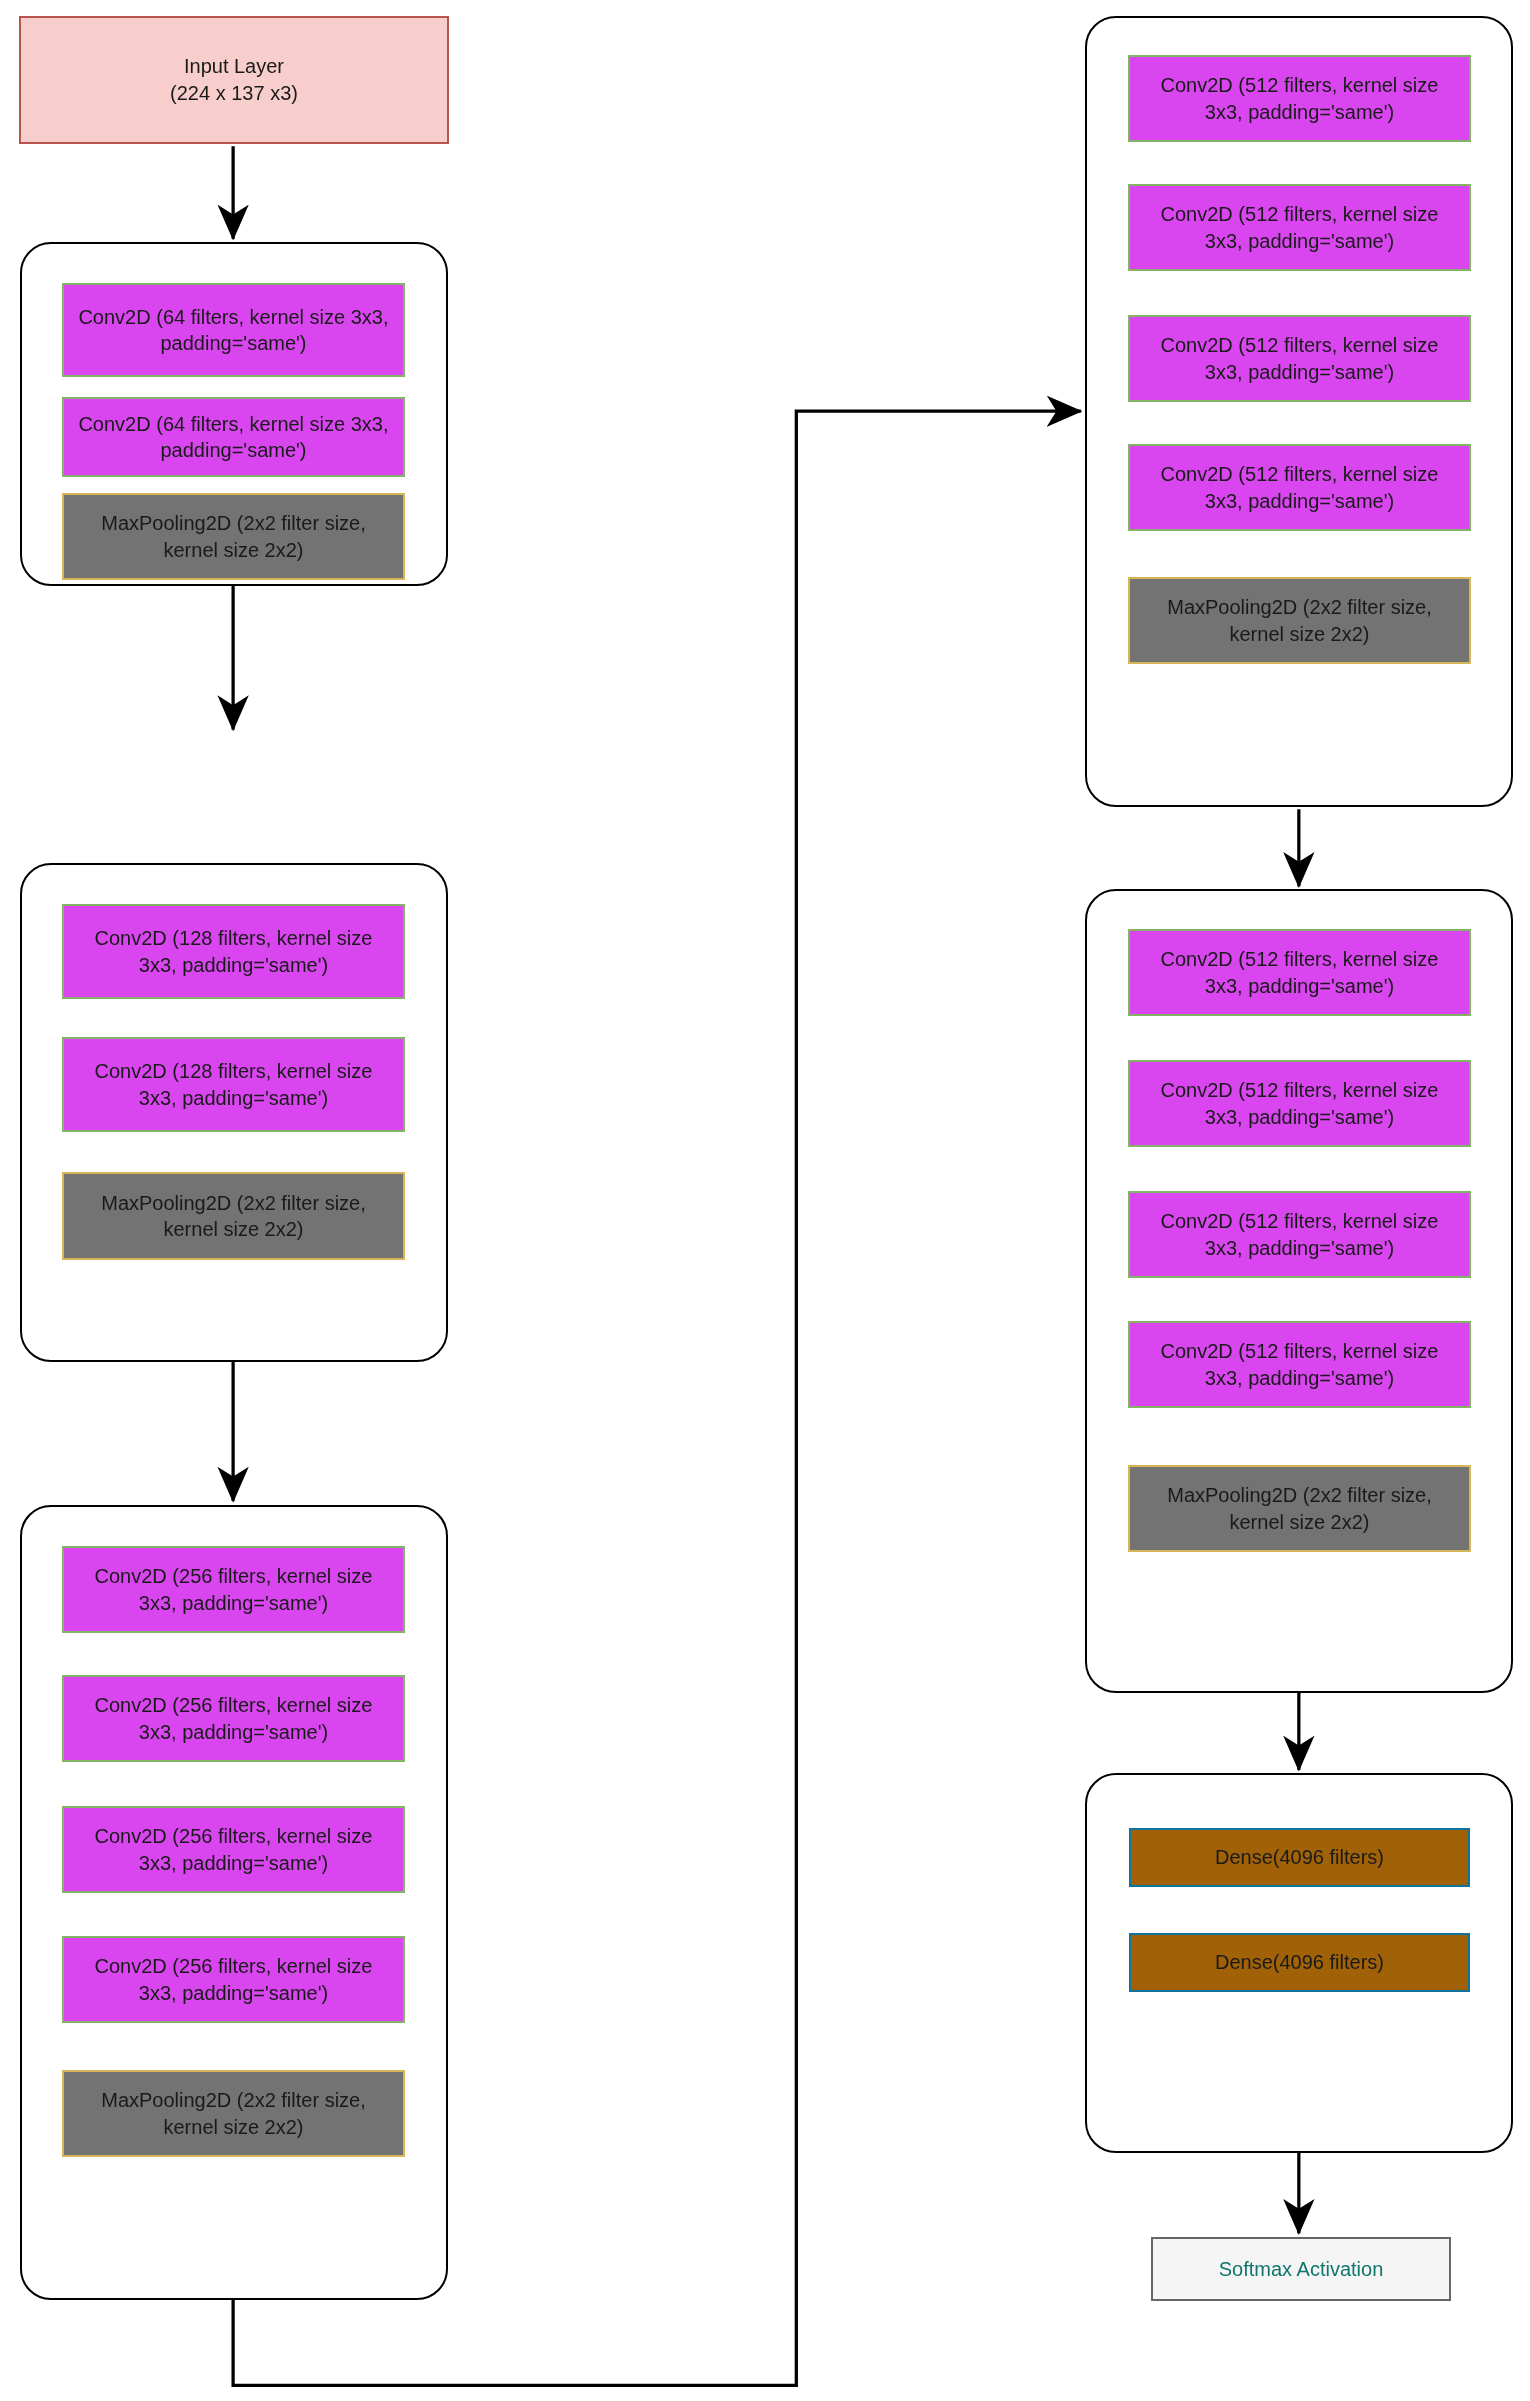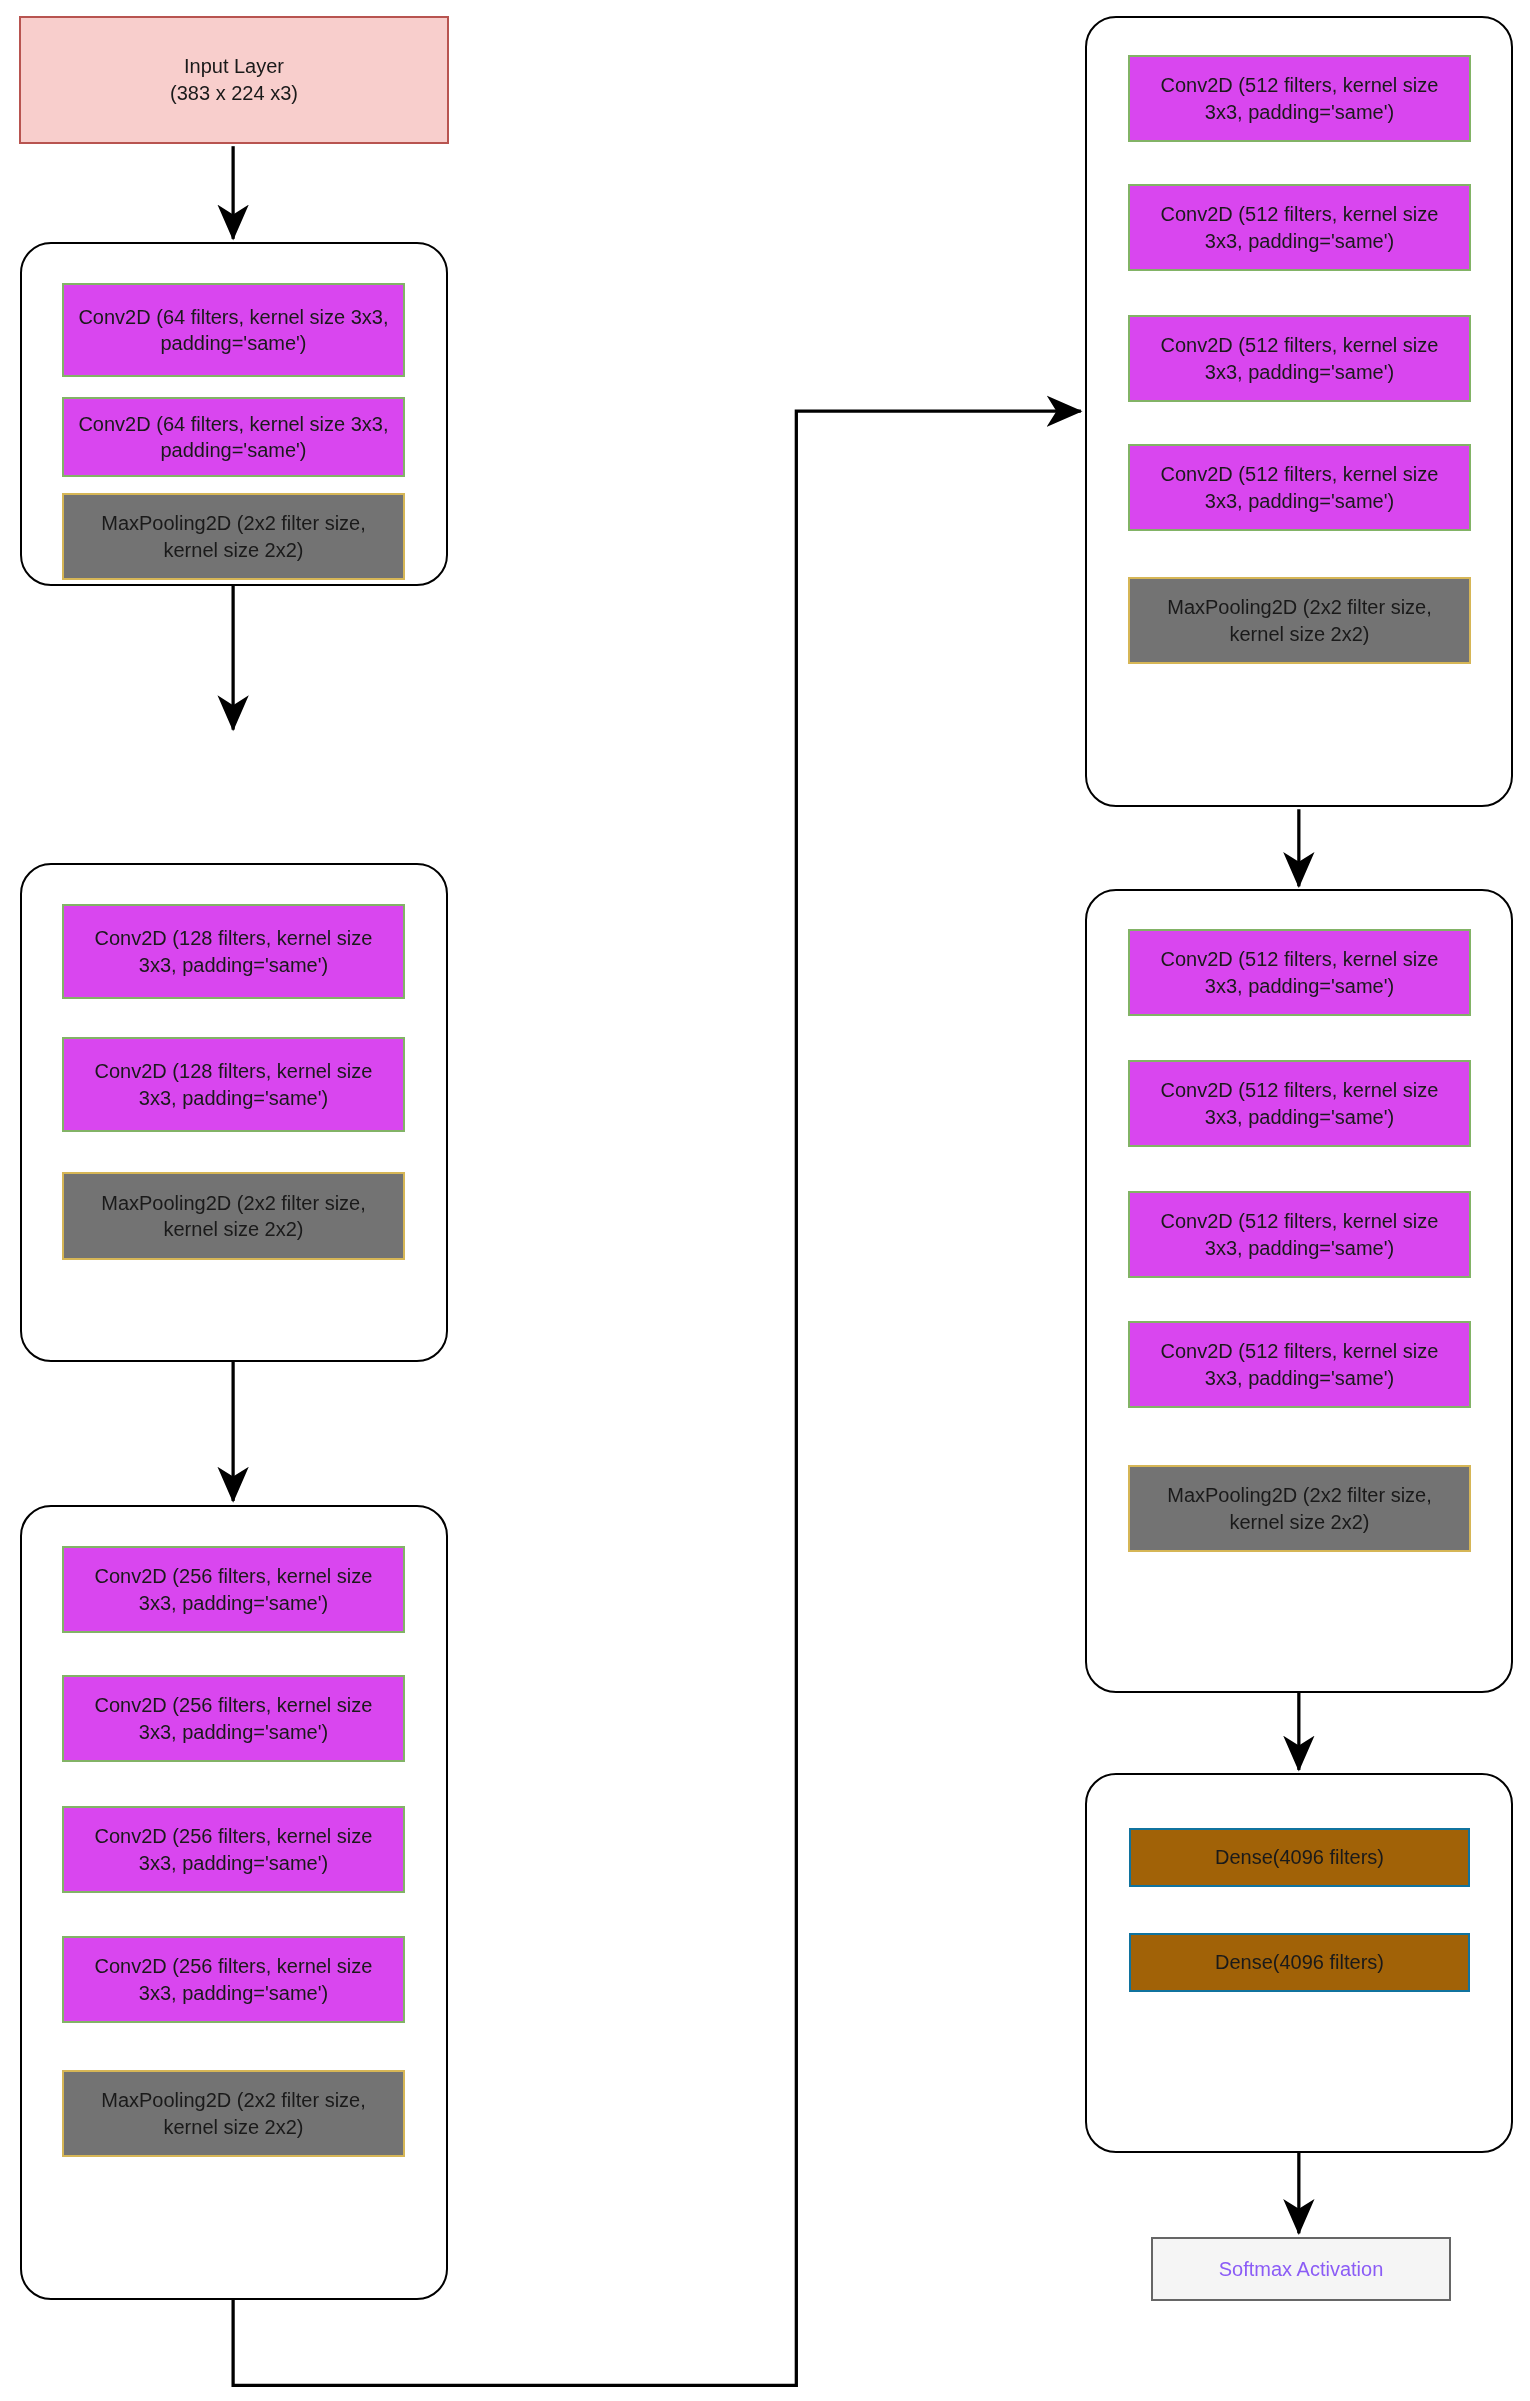--- a/index.html
+++ b/index.html
@@ -57,21 +57,21 @@
     background: #737373;
     border: 2px solid #d6b656;
   }
   .dense-node {
     background: #a16207;
     border: 2px solid #10739e;
   }
   .softmax-node {
     background: #f5f5f5;
     border: 2px solid #666666;
-    color: #8b5cf6;
+    color: #0f766e;
   }
 </style>
 </head>
 <body>
 
 <div id="canvas">
 
   <svg class="edges" viewBox="0 0 2344 3679">
     <defs>
       <marker id="arrow" markerWidth="13" markerHeight="13" refX="10.5" refY="5.2" orient="auto" markerUnits="strokeWidth">
@@ -84,21 +84,21 @@
       <path d="M357,2087 L357,2300"></path>
       <path d="M1990,1240 L1990,1358"></path>
       <path d="M1990,2594 L1990,2712"></path>
       <path d="M1990,3298 L1990,3422"></path>
       <path d="M357,3520 L357,3655 L1220,3655 L1220,630 L1656,630"></path>
     </g>
   </svg>
 
   <div class="node input-node" style="left:19px; top:15.7px; width:430px; height:128px; flex-direction:column;">
     <span>Input Layer</span>
-    <span>(383 x 224 x3)</span>
+    <span>(224 x 137 x3)</span>
   </div>
 
   <div class="group-box" style="left:19.6px; top:242px; width:428px; height:344px;"></div>
   <div class="node conv-node" style="left:62px; top:283px; width:343px; height:94px;">Conv2D (64 filters, kernel size 3x3, padding='same')</div>
   <div class="node conv-node" style="left:62px; top:397px; width:343px; height:80px;">Conv2D (64 filters, kernel size 3x3, padding='same')</div>
   <div class="node pool-node" style="left:62px; top:493px; width:343px; height:87px;">MaxPooling2D (2x2 filter size, kernel size 2x2)</div>
 
   <div class="group-box" style="left:19.6px; top:863px; width:428px; height:499px;"></div>
   <div class="node conv-node" style="left:62px; top:904px; width:343px; height:95px;">Conv2D (128 filters, kernel size 3x3, padding='same')</div>
   <div class="node conv-node" style="left:62px; top:1037px; width:343px; height:95px;">Conv2D (128 filters, kernel size 3x3, padding='same')</div>

